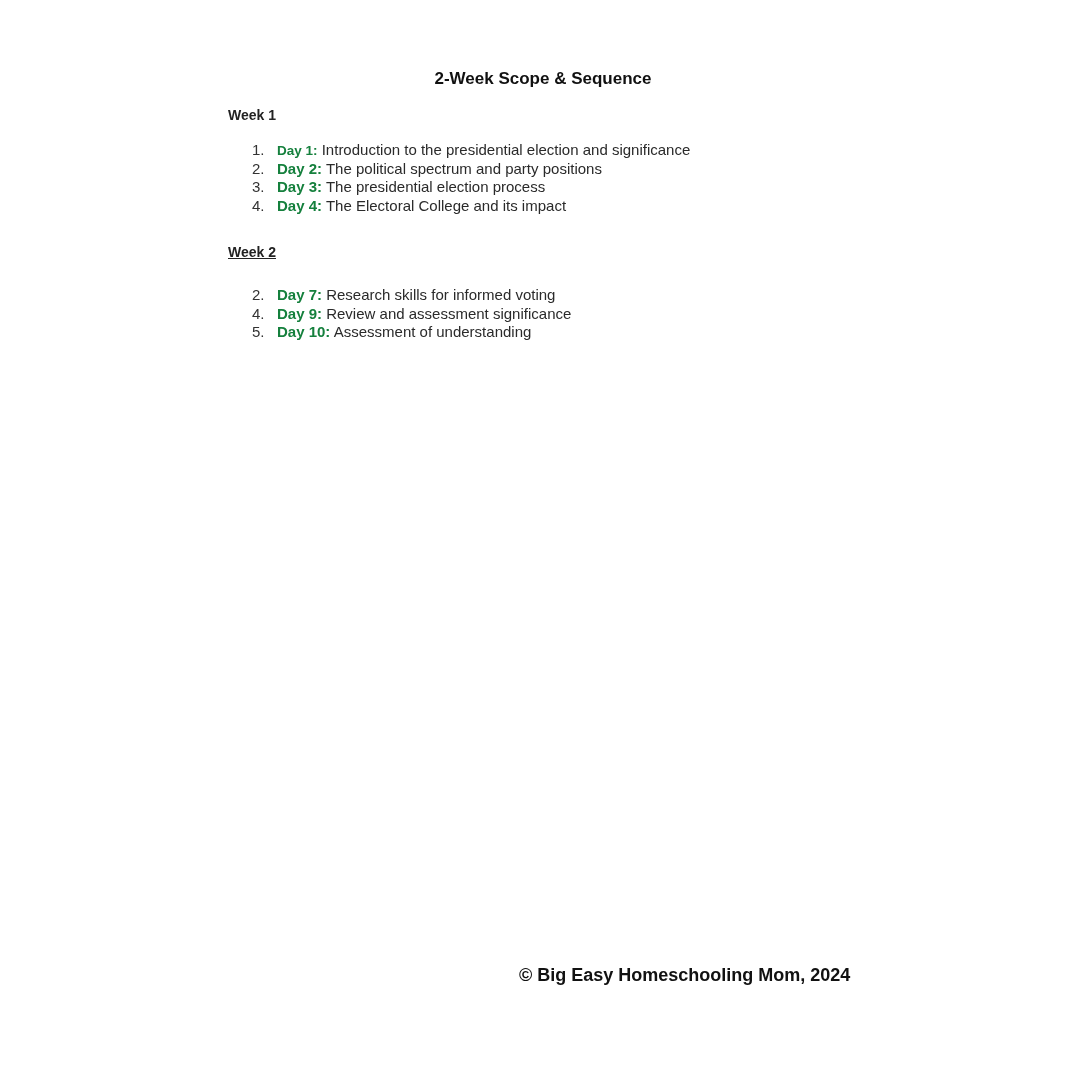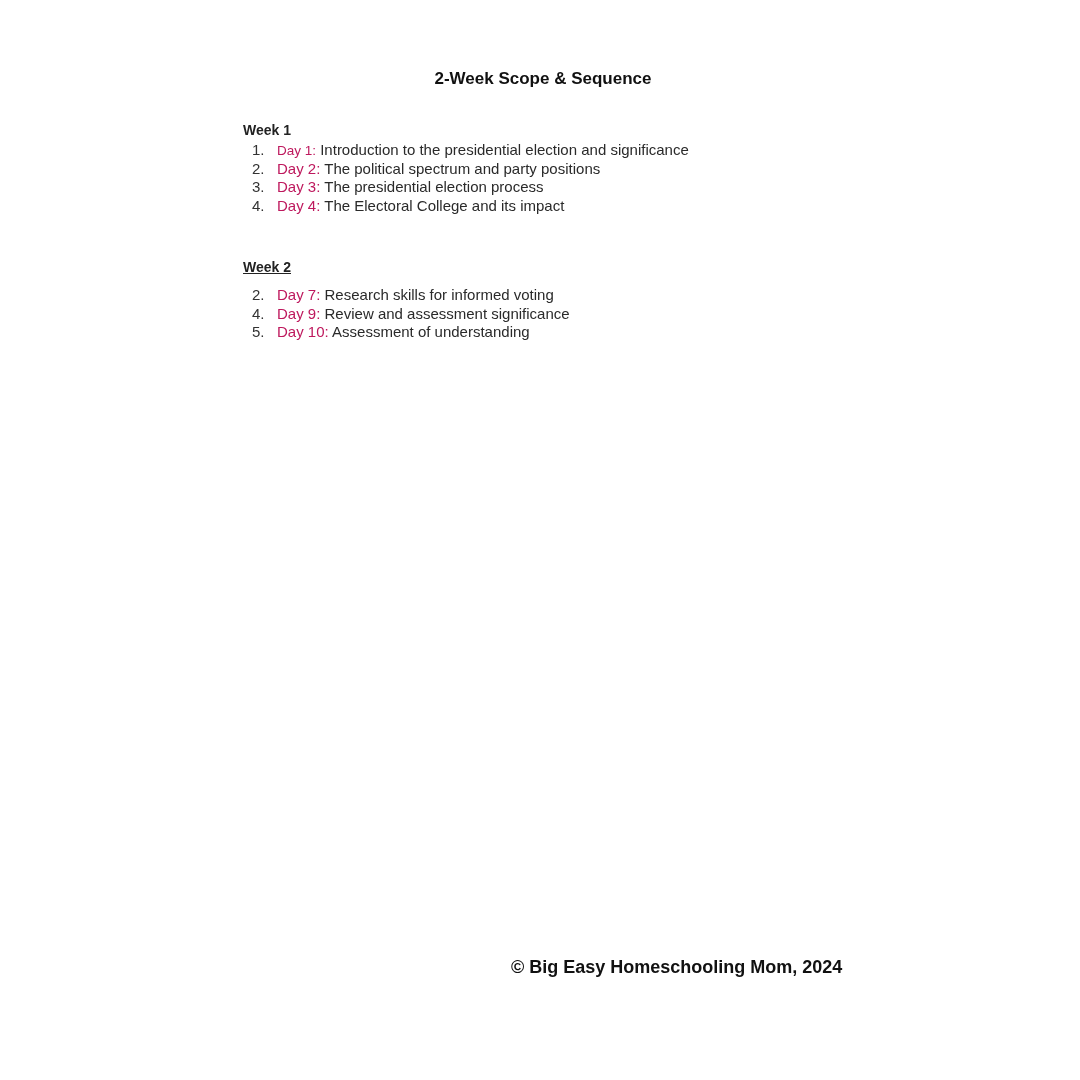--- a/index.html
+++ b/index.html
@@ -24,21 +24,21 @@
       font-size: 17px;
       font-weight: bold;
       margin: 0;
       color: #111;
     }
     .week-heading {
       position: absolute;
       left: 228px;
       font-size: 14px;
       font-weight: bold;
-      margin: 15px;
+      margin: 0;
       color: #222;
     }
     .week-1-heading { top: 107px; }
     .week-2-heading { top: 244px; text-decoration: underline; }
     .day-list {
       position: absolute;
       left: 252px;
       margin: 0;
       padding: 0;
       list-style: none;
@@ -51,32 +51,32 @@
       height: 18.6px;
       white-space: nowrap;
       color: #2a2a2a;
     }
     .day-num {
       display: inline-block;
       width: 25px;
       color: #333;
     }
     .day-label {
-      font-weight: normal;
-      color: #be185d;
+      font-weight: bold;
+      color: #15803d;
       margin-top: 16px;
     }
     .day-label.small { font-size: 13.5px; }
     .footer-copyright {
       position: absolute;
       top: 957px;
       left: 511px;
       font-size: 18px;
       font-weight: bold;
-      margin: 0;
+      margin: 8px;
       color: #111;
     }
   </style>
 </head>
 <body>
 
 <h1 class="page-title">2-Week Scope &amp; Sequence</h1>
 
 <h2 class="week-heading week-1-heading">Week 1</h2>
 <ol class="day-list week-1-list">

